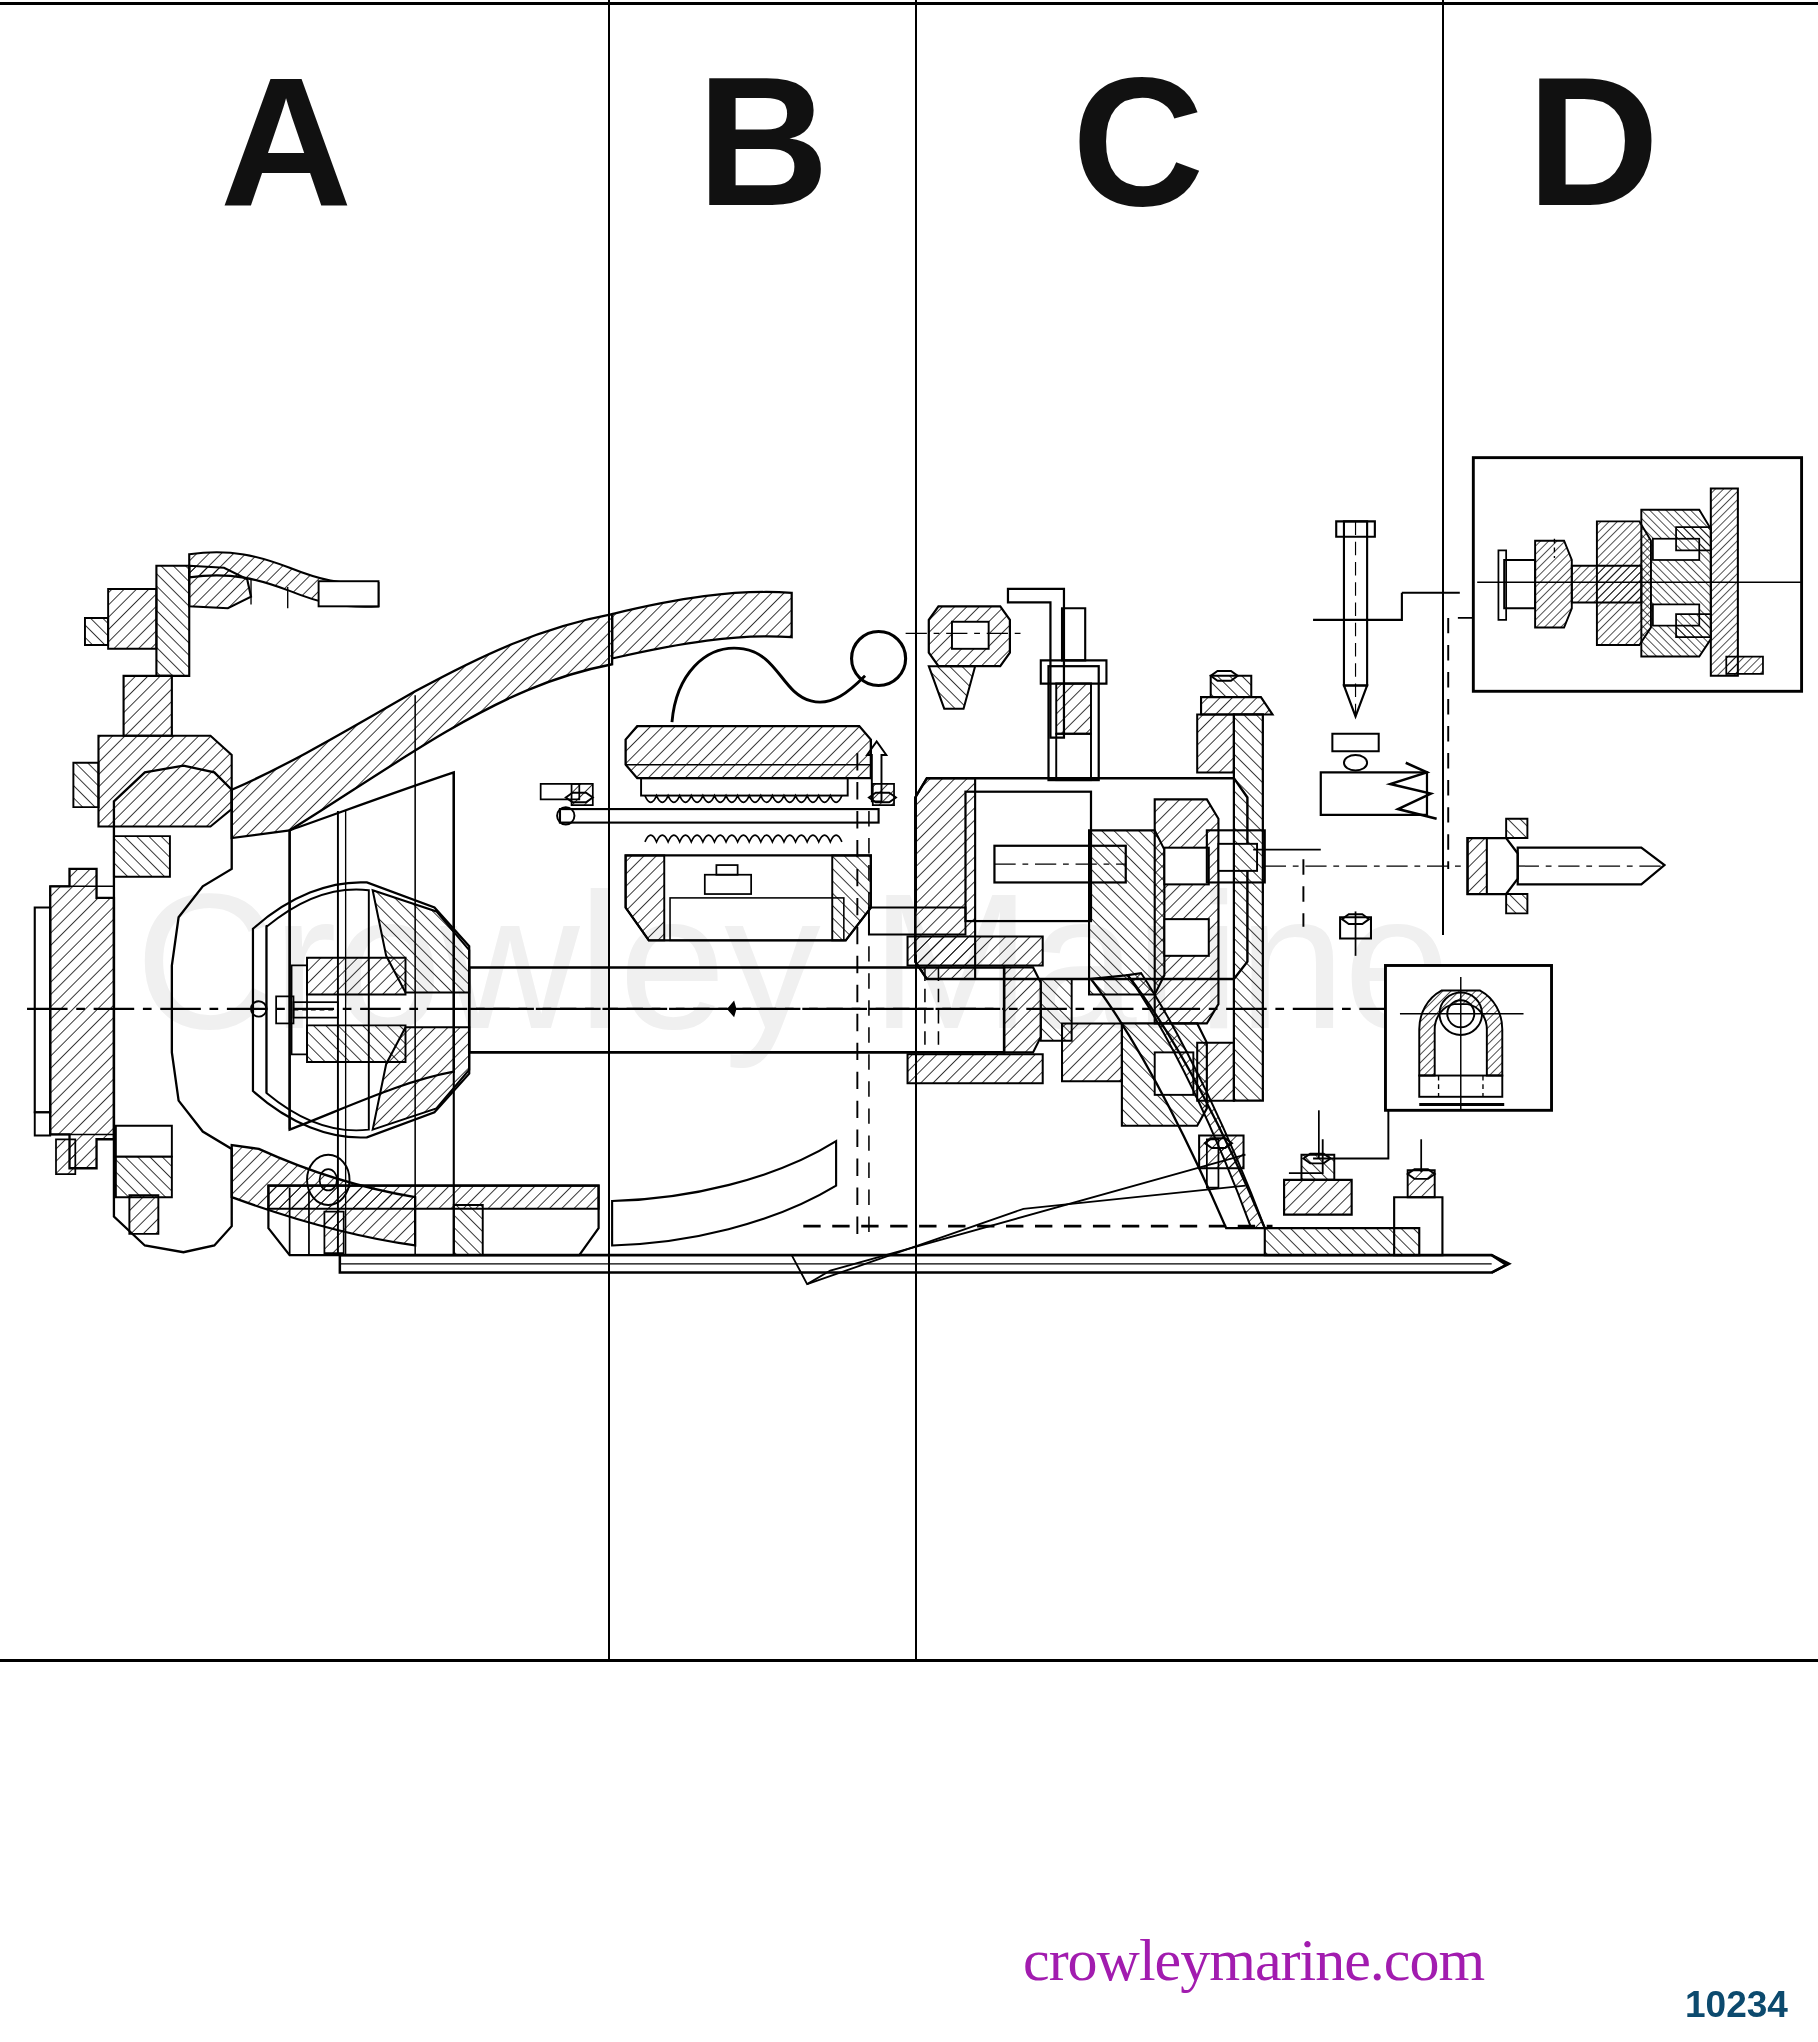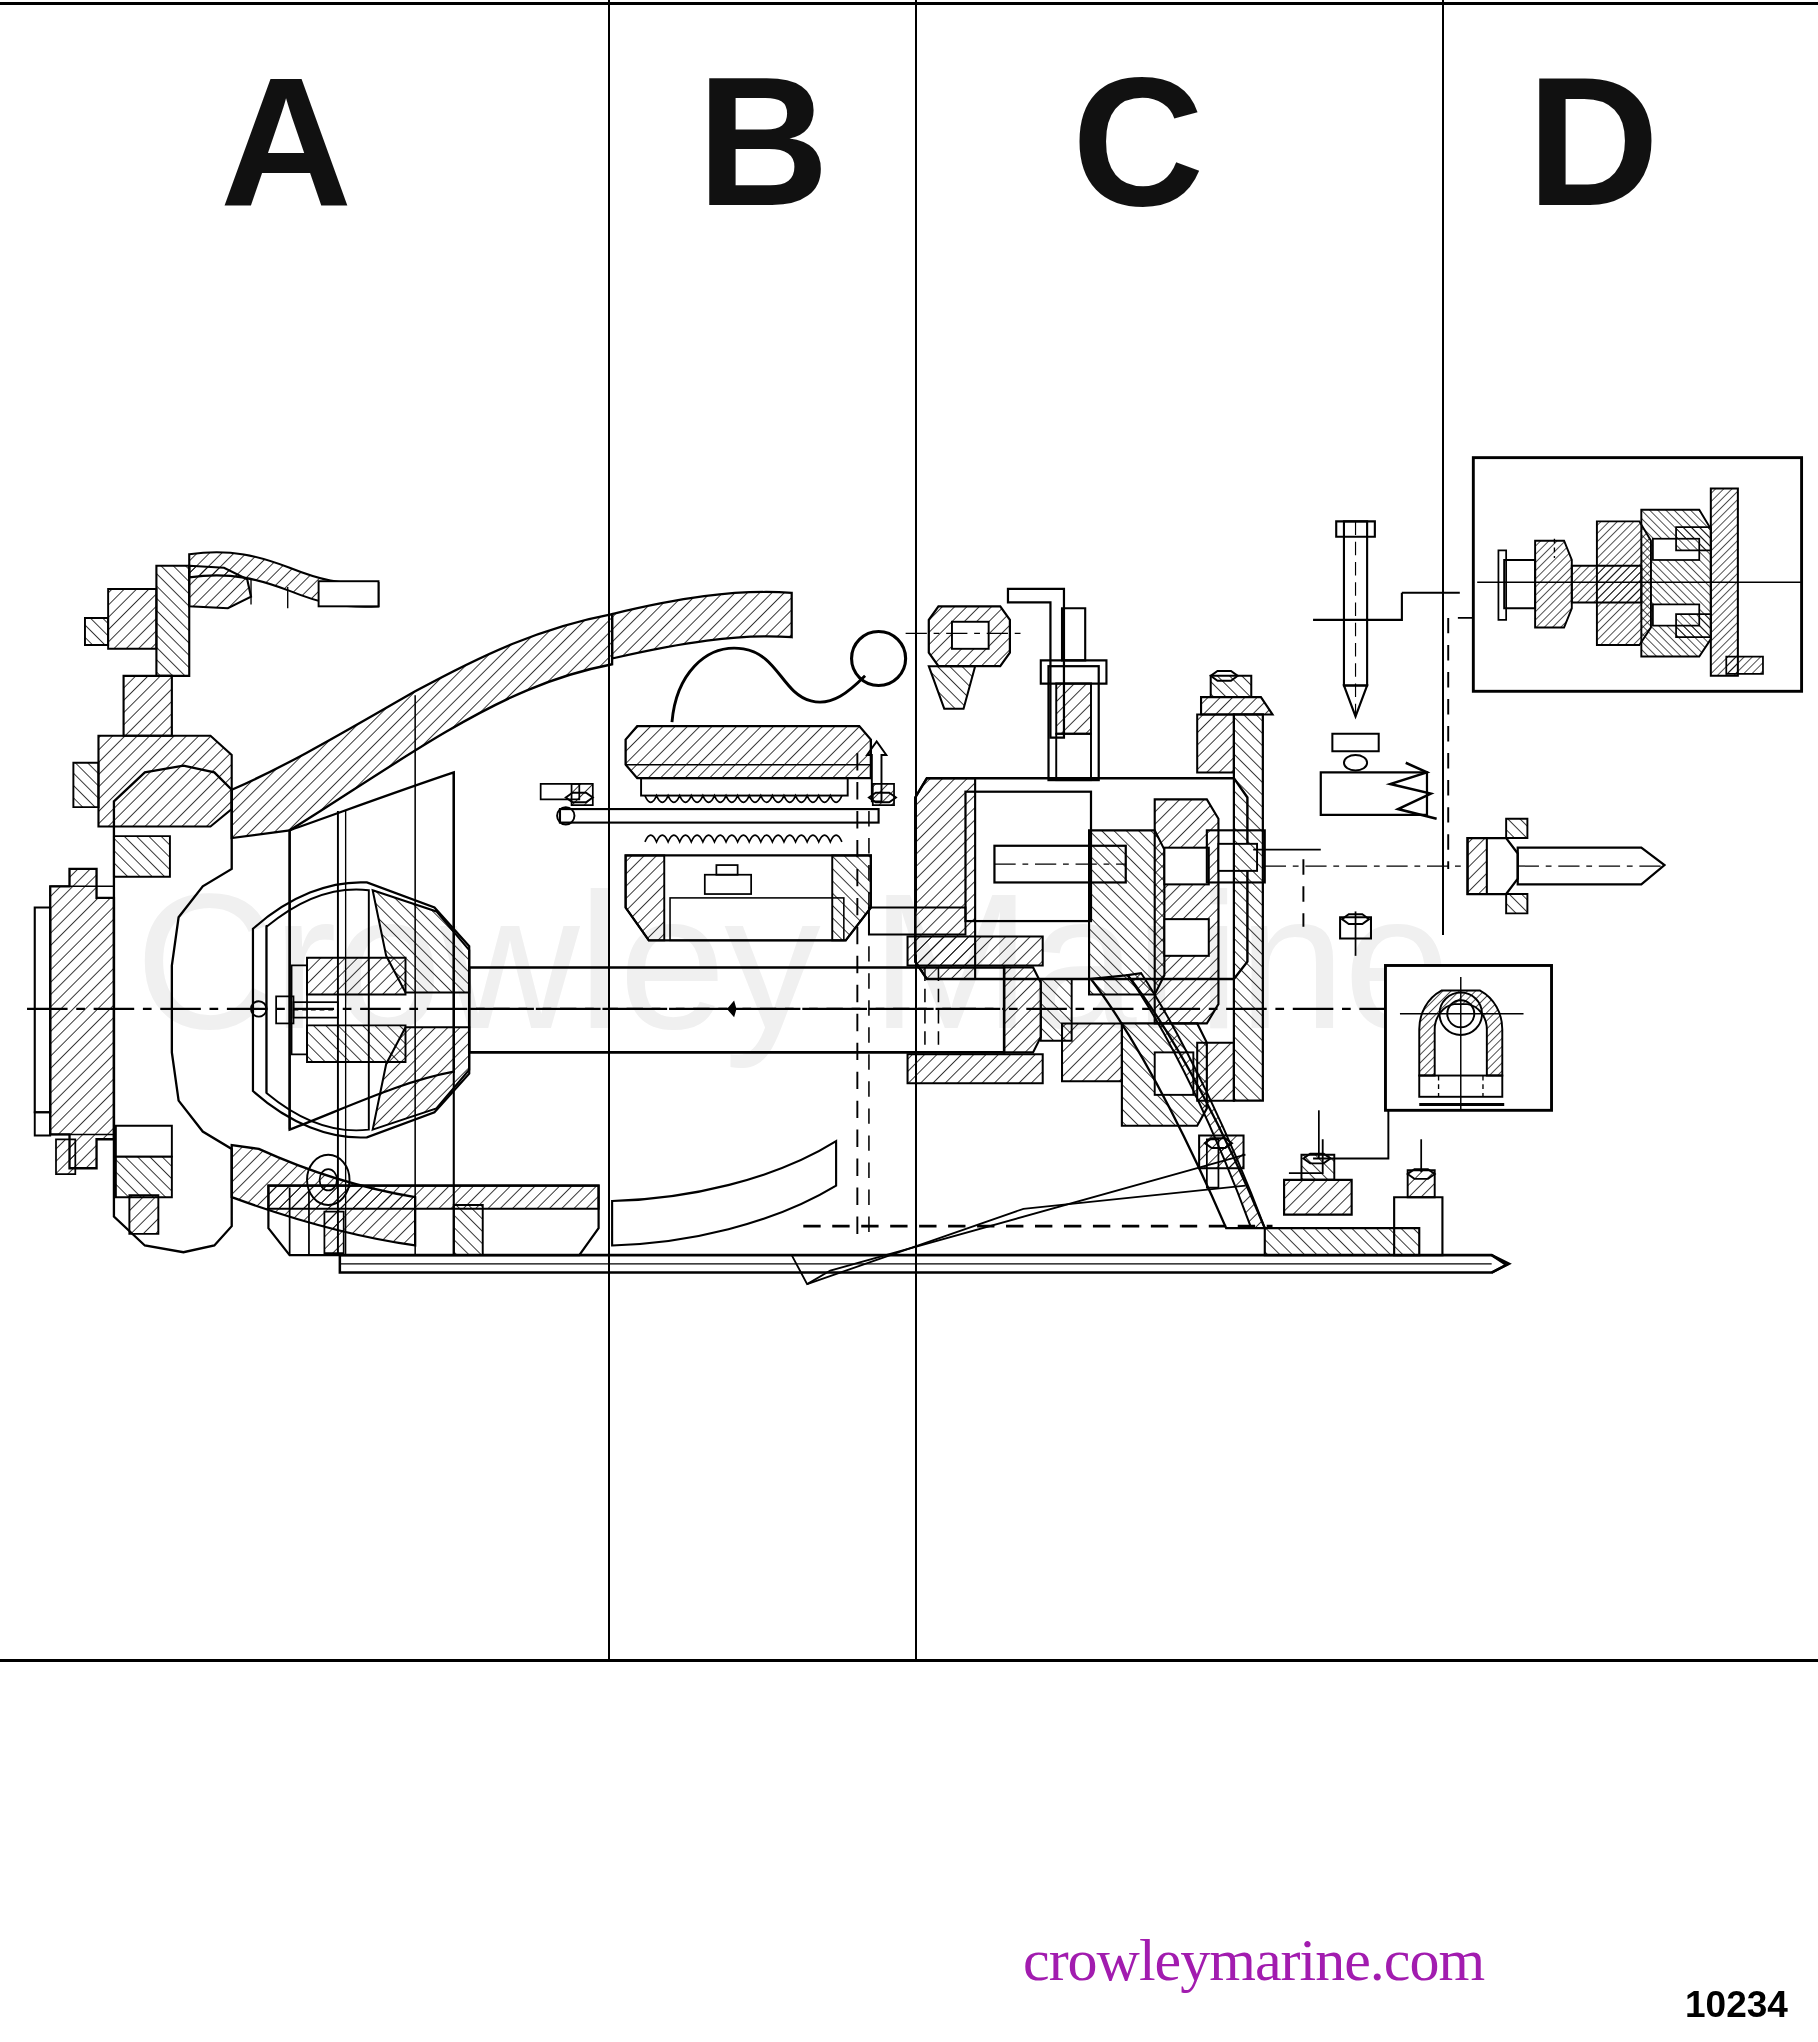--- a/index.html
+++ b/index.html
@@ -20,21 +20,21 @@
   #watermark{position:absolute;left:135px;top:850px;width:1564px;height:222px;
              font-size:193px;line-height:222px;font-weight:400;
              color:#f0f0f0;white-space:nowrap;letter-spacing:-1.9px;
              font-family:"Liberation Sans", sans-serif;pointer-events:none;}
 
   
   #footer-url{position:absolute;left:1023px;top:1926px;font-size:60px;
               color:#a21caf;font-family:Liberation Serif, serif;
               letter-spacing:-1px;white-space:nowrap;}
   #part-number{position:absolute;left:1685px;top:1984px;font-size:37px;
-               font-weight:700;color:#000000;letter-spacing:0px;
+               font-weight:700;color:#0c4a6e;letter-spacing:0px;
                font-family:"Liberation Sans", sans-serif;}
 
   
   #drawing{position:absolute;left:0;top:0;width:1818px;height:2042px;}
   #drawing svg{display:block;}
 </style>
 </head>
 <body>
 
 <div id="sheet">

